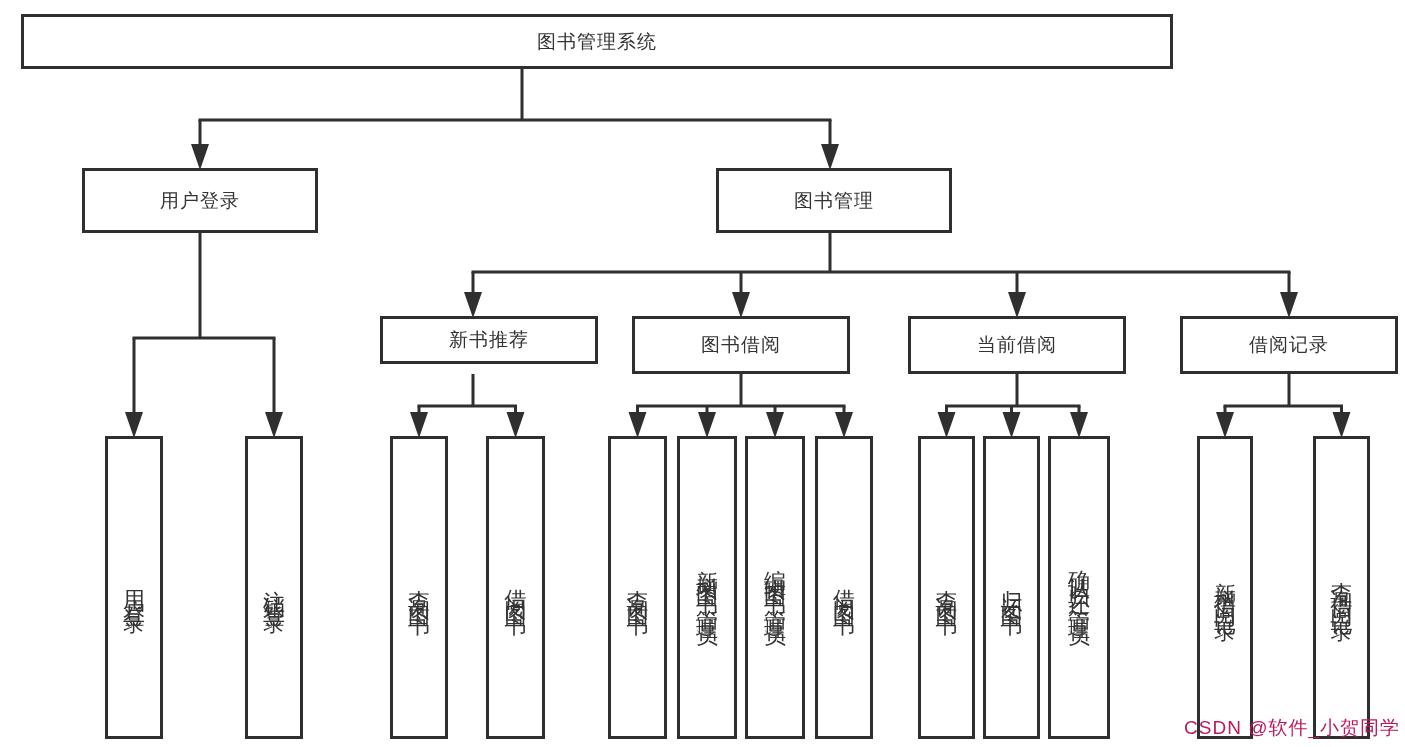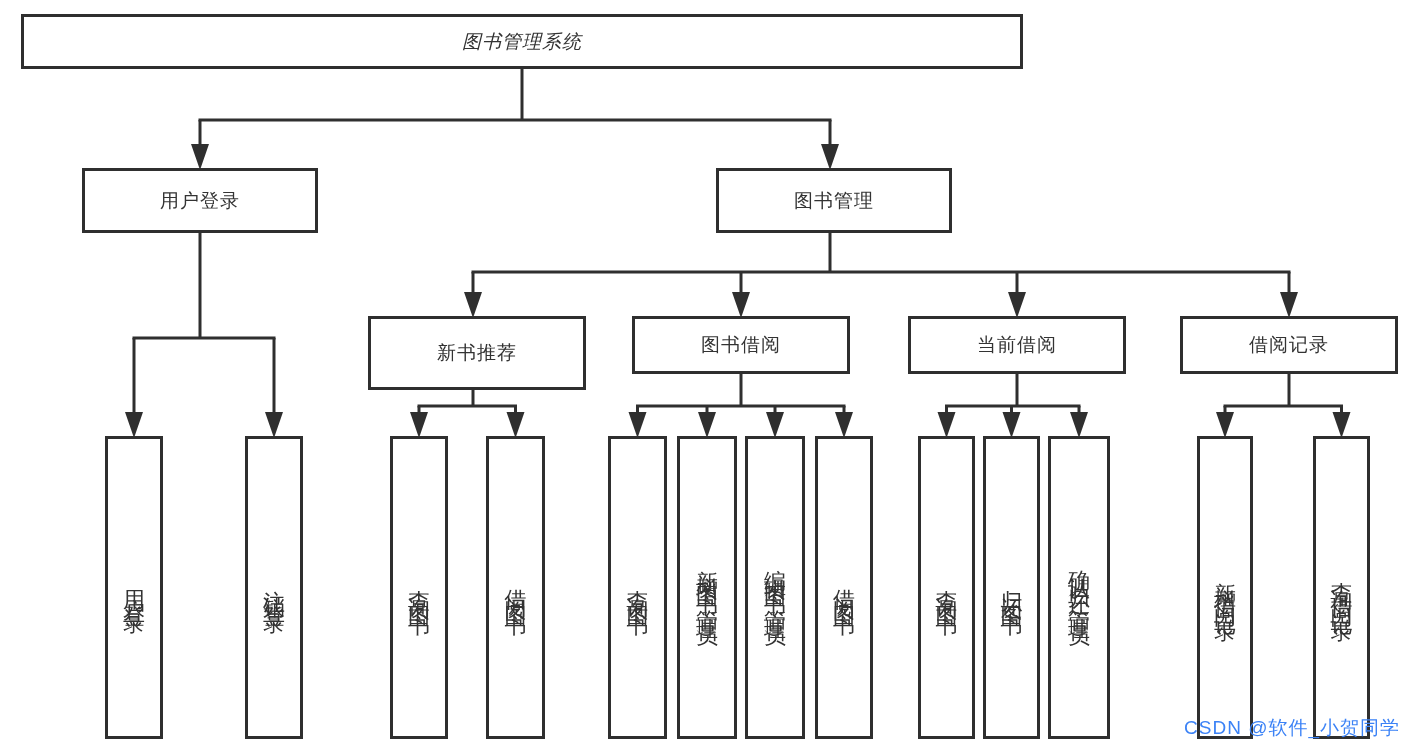--- a/index.html
+++ b/index.html
@@ -115,30 +115,30 @@
       <line x1="1079" y1="406" x2="1079" y2="414" stroke="#2f2f2f" stroke-width="3"></line>
       <polygon points="1070,412 1088,412 1079,438" fill="#2f2f2f"></polygon>
       <line x1="1289" y1="374" x2="1289" y2="406" stroke="#2f2f2f" stroke-width="3"></line>
       <line x1="1223.5" y1="406" x2="1343" y2="406" stroke="#2f2f2f" stroke-width="3"></line>
       <line x1="1225" y1="406" x2="1225" y2="414" stroke="#2f2f2f" stroke-width="3"></line>
       <polygon points="1216,412 1234,412 1225,438" fill="#2f2f2f"></polygon>
       <line x1="1341.5" y1="406" x2="1341.5" y2="414" stroke="#2f2f2f" stroke-width="3"></line>
       <polygon points="1332.5,412 1350.5,412 1341.5,438" fill="#2f2f2f"></polygon>
     </svg>
   <div class="nodes">
-      <div class="node h" style="left: 21px; top: 14px; width: 1002px; height: 55px; border-color: rgb(47, 47, 47); font-style: italic;">
+      <div class="node h" style="left: 21px; top: 14px; width: 1152px; height: 55px; border-color: rgb(47, 47, 47);">
         <span class="label" style="color: rgb(51, 51, 51);">图书管理系统</span>
       </div>
       <div class="node h" style="left: 82px; top: 168px; width: 236px; height: 65px; border-color: rgb(47, 47, 47);">
         <span class="label" style="color: rgb(51, 51, 51);">用户登录</span>
       </div>
       <div class="node h" style="left: 716px; top: 168px; width: 236px; height: 65px; border-color: rgb(47, 47, 47);">
         <span class="label" style="color: rgb(51, 51, 51);">图书管理</span>
       </div>
-      <div class="node h" style="left: 368px; top: 316px; width: 218px; height: 74px; border-color: rgb(47, 47, 47);">
+      <div class="node h" style="left: 380px; top: 316px; width: 218px; height: 48px; border-color: rgb(47, 47, 47);">
         <span class="label" style="color: rgb(51, 51, 51);">新书推荐</span>
       </div>
       <div class="node h" style="left: 908px; top: 316px; width: 218px; height: 58px; border-color: rgb(47, 47, 47);">
         <span class="label" style="color: rgb(51, 51, 51);">当前借阅</span>
       </div>
       <div class="node h" style="left: 632px; top: 316px; width: 218px; height: 58px; border-color: rgb(47, 47, 47);">
         <span class="label" style="color: rgb(51, 51, 51);">图书借阅</span>
       </div>
       <div class="node h" style="left: 1180px; top: 316px; width: 218px; height: 58px; border-color: rgb(47, 47, 47);">
         <span class="label" style="color: rgb(51, 51, 51);">借阅记录</span>
@@ -176,14 +176,14 @@
       <div class="node v" style="left: 1048px; top: 436px; width: 62px; height: 303px; border-color: rgb(47, 47, 47);">
         <span class="label" style="color: rgb(51, 51, 51);">确认归还（管理员）</span>
       </div>
       <div class="node v" style="left: 1197px; top: 436px; width: 56px; height: 303px; border-color: rgb(47, 47, 47);">
         <span class="label" style="color: rgb(51, 51, 51);">新增借阅记录</span>
       </div>
       <div class="node v" style="left: 1313px; top: 436px; width: 57px; height: 303px; border-color: rgb(47, 47, 47);">
         <span class="label" style="color: rgb(51, 51, 51);">查询借阅记录</span>
       </div>
     </div>
-  <div class="watermark" style="color: #3b82f6;">CSDN @软件_小贺同学</div>
+  <div class="watermark" style="color: #be185d;">CSDN @软件_小贺同学</div>
 </div>
 
 </body></html>

